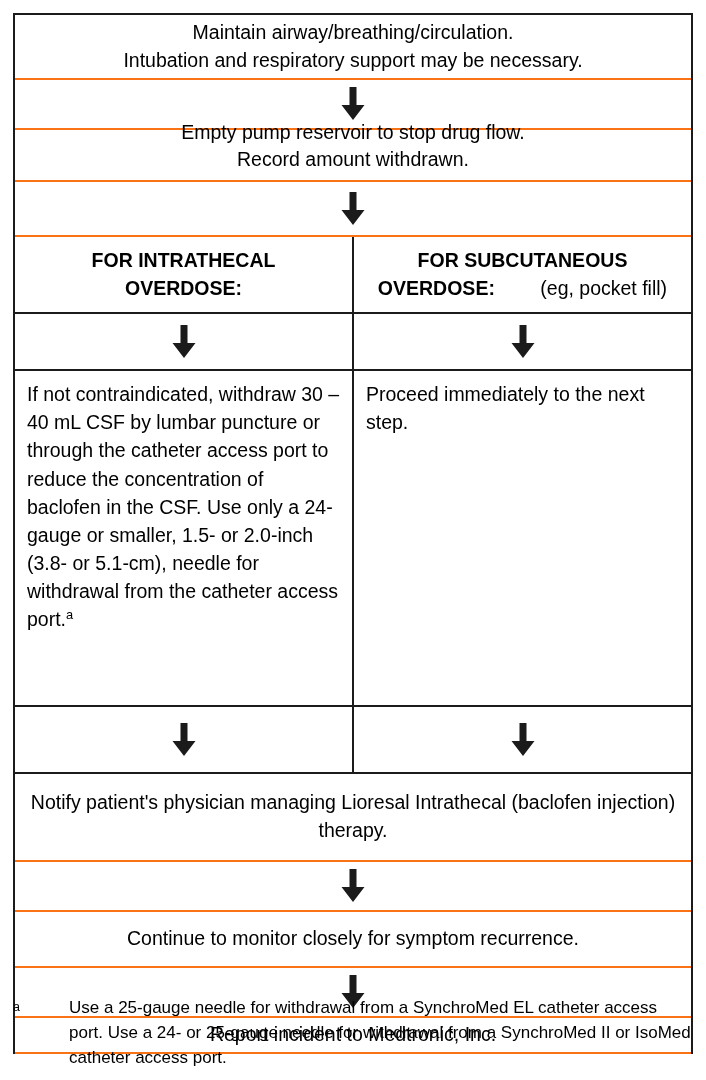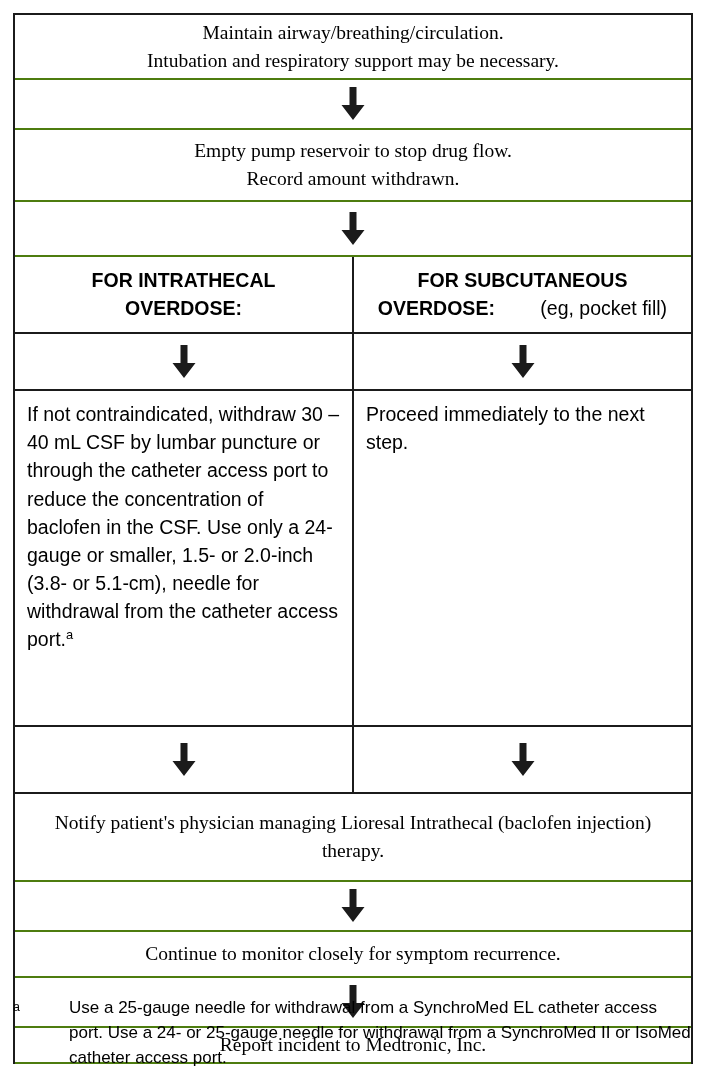--- a/index.html
+++ b/index.html
@@ -28,41 +28,40 @@
     left: 13px;
     top: 13px;
     width: 680px;
     border: 2px solid #1b1b1b;
     border-bottom: none;
     box-sizing: border-box;
     background: #ffffff;
   }
 
   .row {
-    border-bottom: 2px solid #4d7c0f;
-    box-sizing: border-box;
-    display: flex;
-    align-items: center;
-    justify-content: center;
-    font-family: Liberation Serif, serif;
+    border-bottom: 2px solid #f97316;
+    box-sizing: border-box;
+    display: flex;
+    align-items: center;
+    justify-content: center;
   }
 
   
   .box-text {
     text-align: center;
     font-size: 19.5px;
     line-height: 1.42;
     padding: 6px 10px;
     box-sizing: border-box;
   }
 
   .r-intro   { height: 65px; }
-  .r-empty   { height: 72px; }
+  .r-empty   { height: 52px; align-items: flex-end; }
   .r-notify  { height: 88px; }
-  .r-monitor { height: 46px; }
+  .r-monitor { height: 56px; }
   .r-report  { height: 36px; }
   .r-arrow-1 { height: 50px; }
   .r-arrow-2 { height: 55px; }
   .r-arrow-3 { height: 50px; }
   .r-arrow-4 { height: 50px; }
 
   .arrow-cell {
     display: flex;
     align-items: center;
     justify-content: center;

